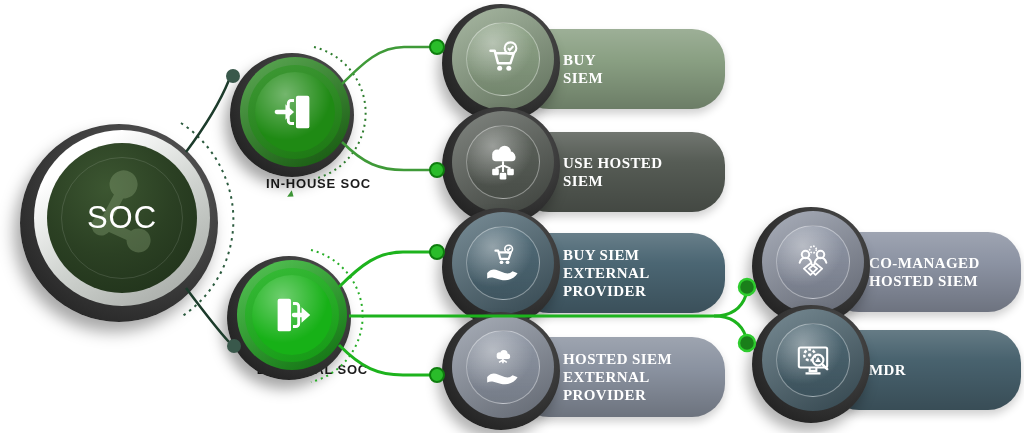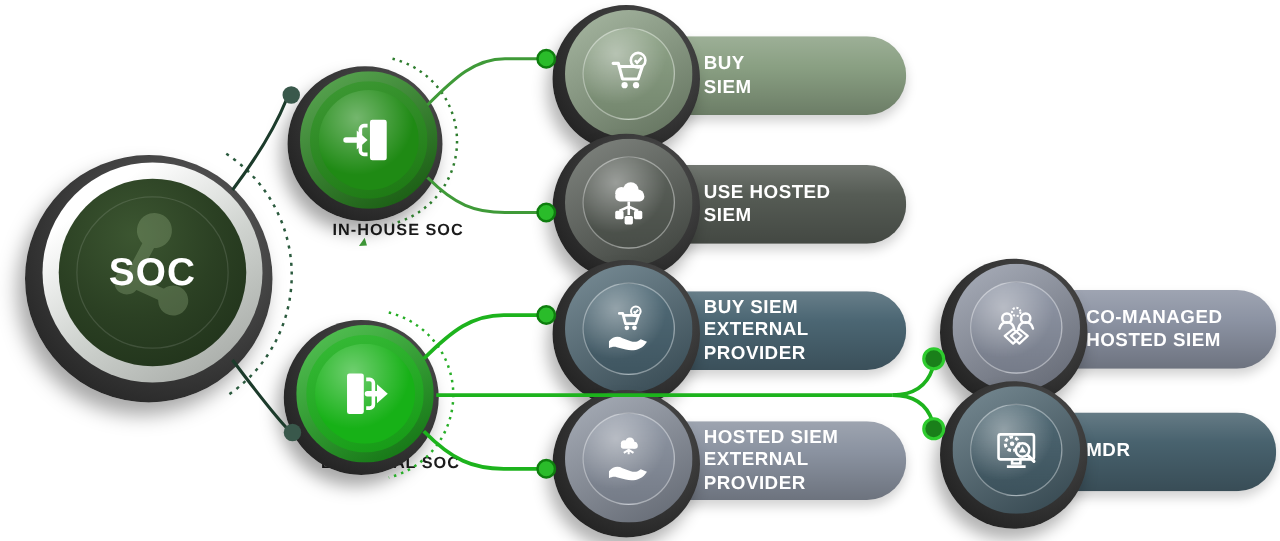--- a/index.html
+++ b/index.html
@@ -16,21 +16,21 @@
     background:radial-gradient(circle at 62% 36%, #6a6a6a 0%, #3a3a3a 55%, #161616 100%);
     box-shadow:-6px 10px 16px rgba(0,0,0,.35);}
   .soc-ring{position:absolute;left:14px;top:6px;width:176px;height:176px;border-radius:50%;
     background:linear-gradient(145deg,#ffffff 20%,#cfd3cf 55%,#9ea29e 100%);}
   .soc-disc{position:absolute;left:13px;top:13px;width:150px;height:150px;border-radius:50%;
     background:radial-gradient(circle at 40% 30%, #3c5631 0%, #2b4023 48%, #1d2e18 100%);
     display:flex;align-items:center;justify-content:center;}
   .soc-disc::after{content:"";position:absolute;left:14px;top:14px;width:120px;height:120px;
     border-radius:50%;border:1px solid rgba(255,255,255,.12);}
   .soc-glyph{position:absolute;left:30px;top:22px;width:96px;height:96px;opacity:.30;}
-  .soc-label{position:relative;color:#fff;font-weight:bold;font-size:31px;letter-spacing:1px;}
+  .soc-label{position:relative;color:#fff;font-weight:normal;font-size:31px;letter-spacing:1px;}
 
   
   .branch{position:absolute;width:124px;height:124px;z-index:3;}
   .b1{left:230px;top:53px;}
   .b2{left:227px;top:256px;}
   .btn-rim{position:absolute;inset:0;border-radius:50%;
     background:radial-gradient(circle at 64% 34%, #5c5c5c 0%, #333 55%, #141414 100%);
     box-shadow:-5px 9px 14px rgba(0,0,0,.35);}
   .btn-ring{position:absolute;left:10px;top:4px;width:110px;height:110px;border-radius:50%;
     background:linear-gradient(150deg, rgba(255,255,255,.28), rgba(0,0,0,.38)), var(--base);}
@@ -43,24 +43,24 @@
   .branch-label{position:absolute;width:150px;text-align:right;z-index:1;
     color:#1c1c1c;font-weight:bold;font-size:13px;letter-spacing:.8px;}
   .bl1{left:221px;top:176px;}
   .bl2{left:218px;top:362px;}
   .tri{position:absolute;left:289px;top:191px;width:0;height:0;z-index:2;
     border-left:5px solid #3f9a38;border-top:4px solid transparent;border-bottom:4px solid transparent;
     transform:rotate(35deg);}
 
   
   .opt{position:absolute;width:0;height:0;z-index:2;}
-  .pill{position:absolute;left:14px;top:-33px;height:63px;width:162px;border-radius:33px;
+  .pill{position:absolute;left:14px;top:-33px;height:80px;width:162px;border-radius:33px;
     background:linear-gradient(180deg, rgba(255,255,255,.16), rgba(255,255,255,0) 38%, rgba(0,0,0,.22)), var(--base);
     display:flex;align-items:center;padding-left:47px;box-sizing:content-box;
-    box-shadow:0 5px 9px rgba(0,0,0,.18);}
+    box-shadow:0 5px 9px rgba(0,0,0,.18);font-family:Liberation Serif, serif;}
   .opt-right .pill{width:152px;padding-left:43px;}
   .pill-label{color:#ffffff;font-weight:bold;font-size:15px;line-height:1.22;
     letter-spacing:.4px;white-space:pre-line;}
   .circ{position:absolute;left:-60px;top:-58px;width:118px;height:118px;}
   .rim{position:absolute;inset:0;border-radius:50%;
     background:radial-gradient(circle at 62% 36%, #585858 0%, #303030 58%, #151515 100%);
     box-shadow:-4px 9px 13px rgba(0,0,0,.30);}
   .ring{position:absolute;left:10px;top:4px;width:102px;height:102px;border-radius:50%;
     background:linear-gradient(150deg, rgba(255,255,255,.26), rgba(0,0,0,.30)), var(--base);}
   .disc{position:absolute;left:14px;top:14px;width:74px;height:74px;border-radius:50%;

